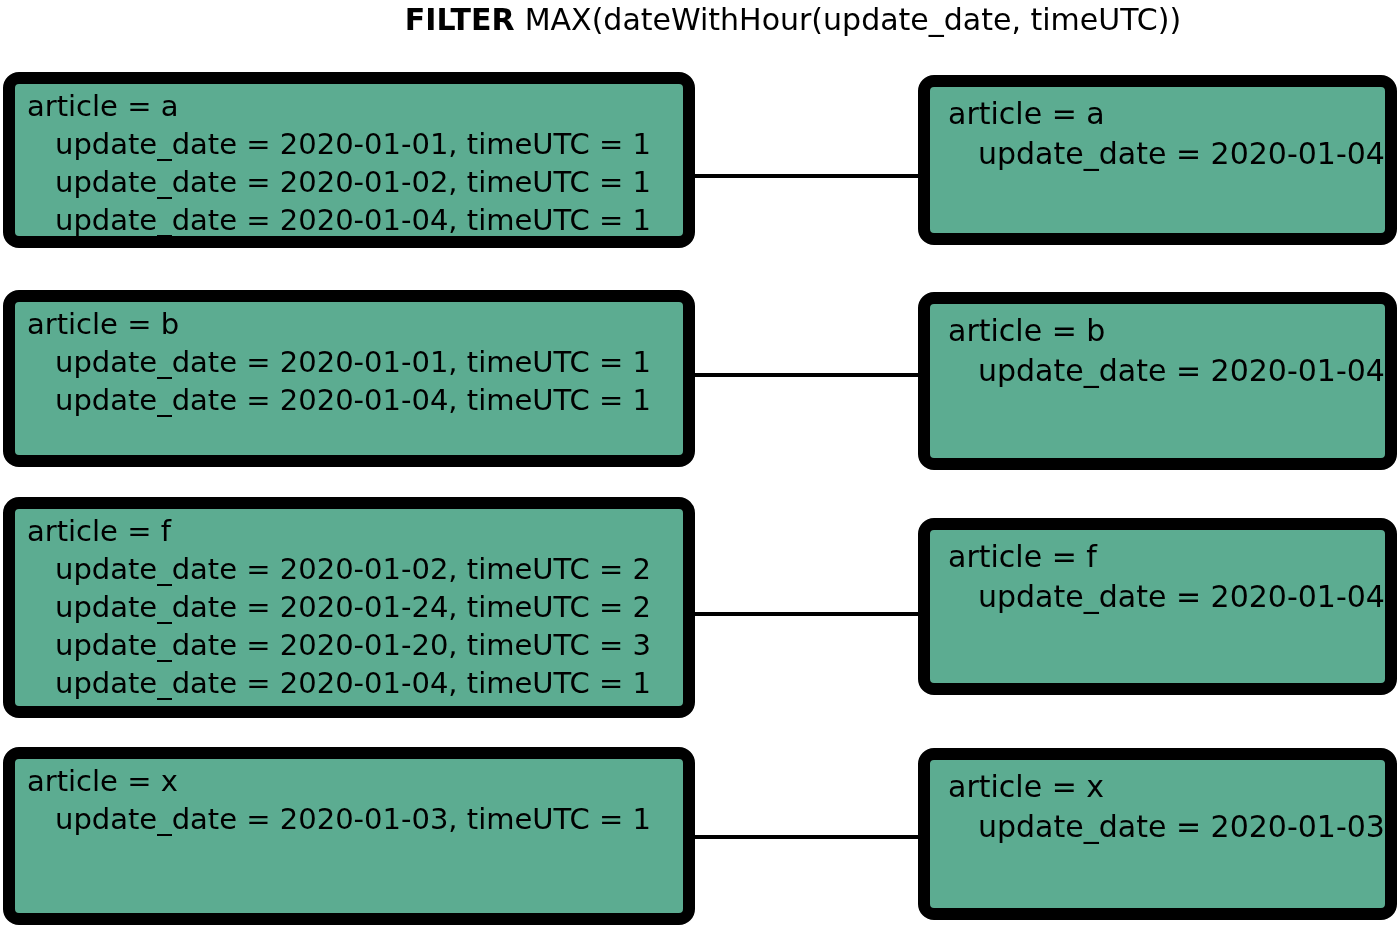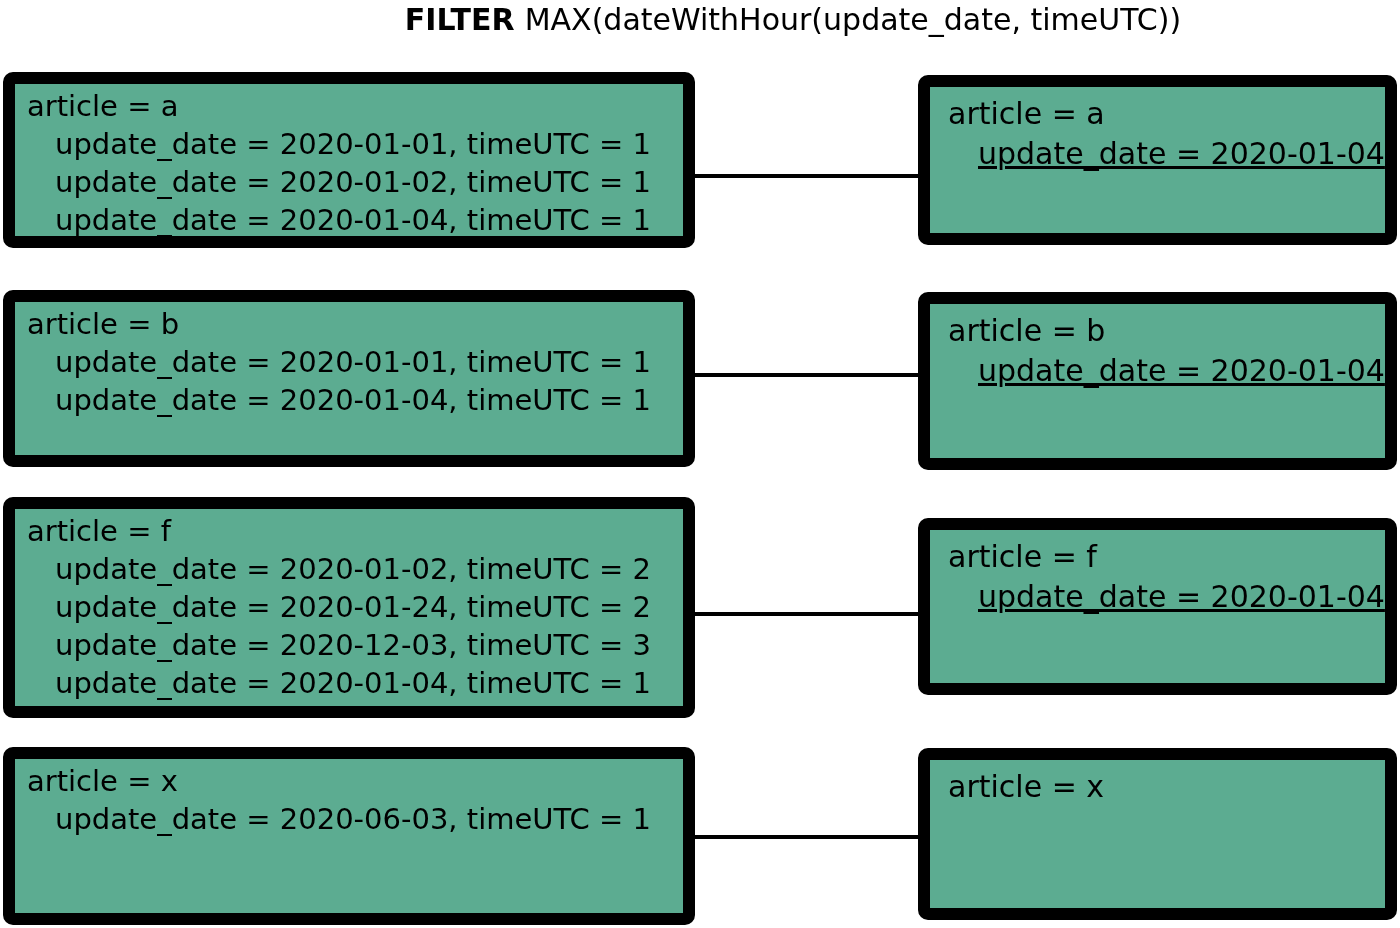--- a/index.html
+++ b/index.html
@@ -25,29 +25,29 @@
     text-align:center;
     font-size:30px;
     line-height:36px;
     white-space:nowrap;
   }
   .title .kw{font-weight:bold;margin-right:10px;}
   .box{
     position:absolute;
     background:var(--box-fill);
     border:12px solid var(--box-border);
-    border-radius:10px;
+    border-radius:16px;
     overflow:hidden;
   }
   .box.left{left:3px;width:692px;padding:3px 10px 0 12px;}
   .box.right{left:918px;width:479px;padding:7px 8px 0 18px;}
   .hdr{font-size:29px;line-height:38px;white-space:nowrap;}
   .row{font-size:29px;line-height:38px;padding-left:28px;white-space:nowrap;}
   .box.right .hdr,.box.right .row{font-size:30px;line-height:40px;}
-  .box.right .row{padding-left:30px;text-decoration:underline;}
+  .box.right .row{padding-left:30px;}
   .connector{
     position:absolute;
     left:695px;width:223px;height:4px;
     background:var(--connector);
   }
 </style>
 </head>
 <body>
 
 <div class="canvas">
@@ -76,31 +76,32 @@
   <div class="connector" style="top:373px;"></div>
   <div class="box right" style="top:292px;height:178px;">
     <div class="hdr">article = b</div>
     <div class="row">update_date = 2020-01-04</div>
   </div>
 
   <div class="box left" style="top:497px;height:221px;">
     <div class="hdr">article = f</div>
     <div class="row">update_date = 2020-01-02, timeUTC = 2</div>
     <div class="row">update_date = 2020-01-24, timeUTC = 2</div>
-    <div class="row">update_date = 2020-12-03, timeUTC = 3</div>
+    <div class="row">update_date = 2020-01-20, timeUTC = 3</div>
     <div class="row">update_date = 2020-01-04, timeUTC = 1</div>
   </div>
   <div class="connector" style="top:612px;"></div>
   <div class="box right" style="top:518px;height:177px;">
     <div class="hdr">article = f</div>
     <div class="row">update_date = 2020-01-04</div>
   </div>
 
   <div class="box left" style="top:747px;height:178px;">
     <div class="hdr">article = x</div>
-    <div class="row">update_date = 2020-06-03, timeUTC = 1</div>
+    <div class="row">update_date = 2020-01-03, timeUTC = 1</div>
   </div>
   <div class="connector" style="top:835px;"></div>
   <div class="box right" style="top:748px;height:172px;">
     <div class="hdr">article = x</div>
+    <div class="row">update_date = 2020-01-03</div>
   </div>
 
 </div>
 
 </body></html>

